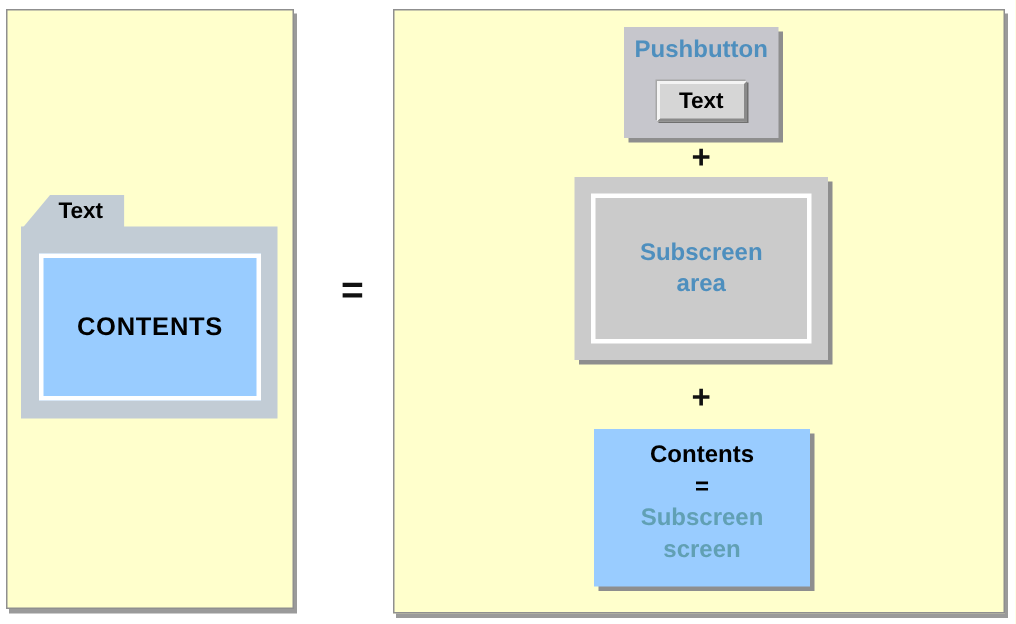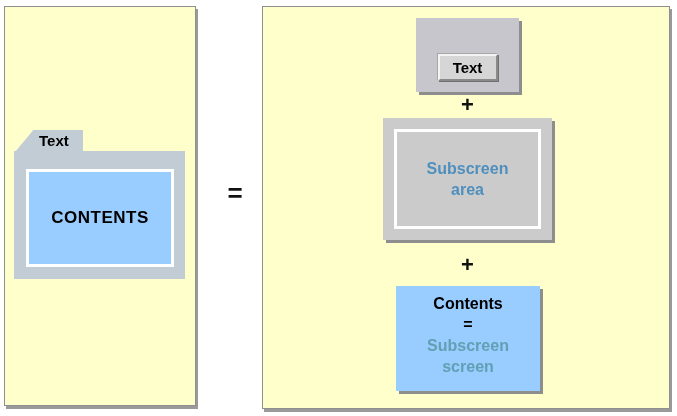--- a/index.html
+++ b/index.html
@@ -157,20 +157,21 @@
         <span class="contents-label">CONTENTS</span>
       </div>
     </div>
   </div>
 
   <div class="equals-sign">=</div>
 
   <div class="panel panel-right">
 
     <div class="pushbutton-box">
+      <div class="pushbutton-title">Pushbutton</div>
       <div class="pushbutton-button">Text</div>
     </div>
 
     <div class="plus-sign plus-1">+</div>
 
     <div class="subscreen-area-box">
       <div class="subscreen-area-frame">
         <div class="subscreen-area-text">Subscreen</div>
         <div class="subscreen-area-text">area</div>
       </div>

